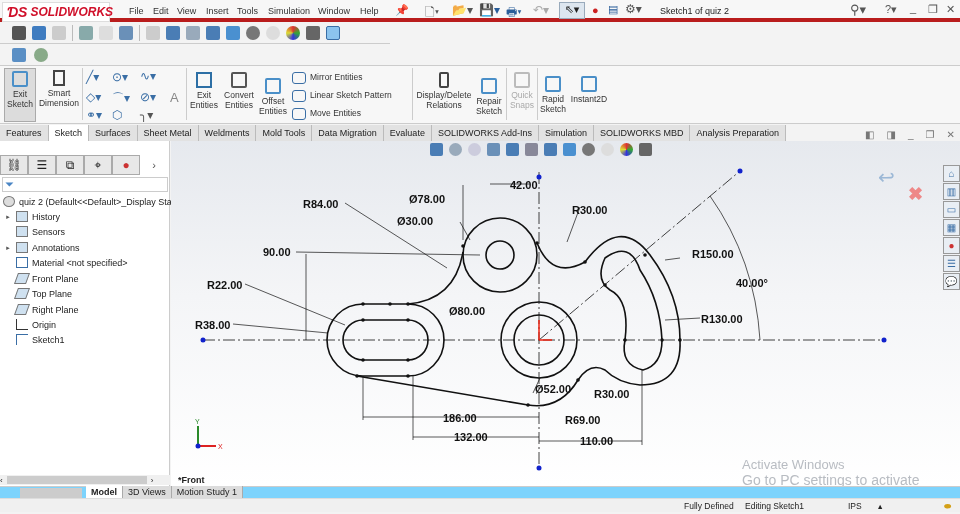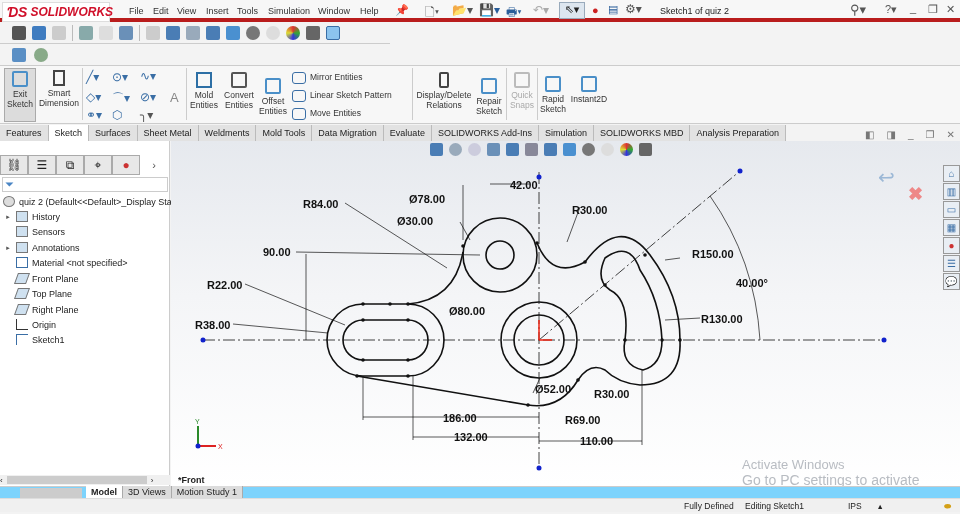--- a/index.html
+++ b/index.html
@@ -122,21 +122,21 @@
   <span class="abs" style="left:86px;top:24px;font-size:12px;color:#3a6ea5">◇▾</span>
   <span class="abs" style="left:112px;top:24px;font-size:12px;color:#3a6ea5">⌒▾</span>
   <span class="abs" style="left:140px;top:24px;font-size:12px;color:#3a6ea5">⊘▾</span>
   <span class="abs" style="left:170px;top:24px;font-size:13px;color:#888">A</span>
   <span class="abs" style="left:86px;top:42px;font-size:12px;color:#3a6ea5">⚭▾</span>
   <span class="abs" style="left:112px;top:42px;font-size:12px;color:#3a6ea5">⬡</span>
   <span class="abs" style="left:140px;top:42px;font-size:12px;color:#555">╮▾</span>
   <div class="sep" style="left:186px"></div>
   <div class="rbtn" style="left:188px;top:4px;width:32px">
     <div class="ic" style="border-color:#2d6fa5;border-radius:0"></div>
-    <span>Mold Entities</span>
+    <span>Exit Entities</span>
   </div>
   <div class="rbtn" style="left:222px;top:4px;width:34px">
     <div class="ic" style="border-color:#555"></div>
     <span>Convert Entities</span>
   </div>
   <div class="rbtn" style="left:258px;top:10px;width:30px">
     <div class="ic"></div>
     <span>Offset Entities</span>
   </div>
   <div class="small-row" style="left:292px;top:6px">

